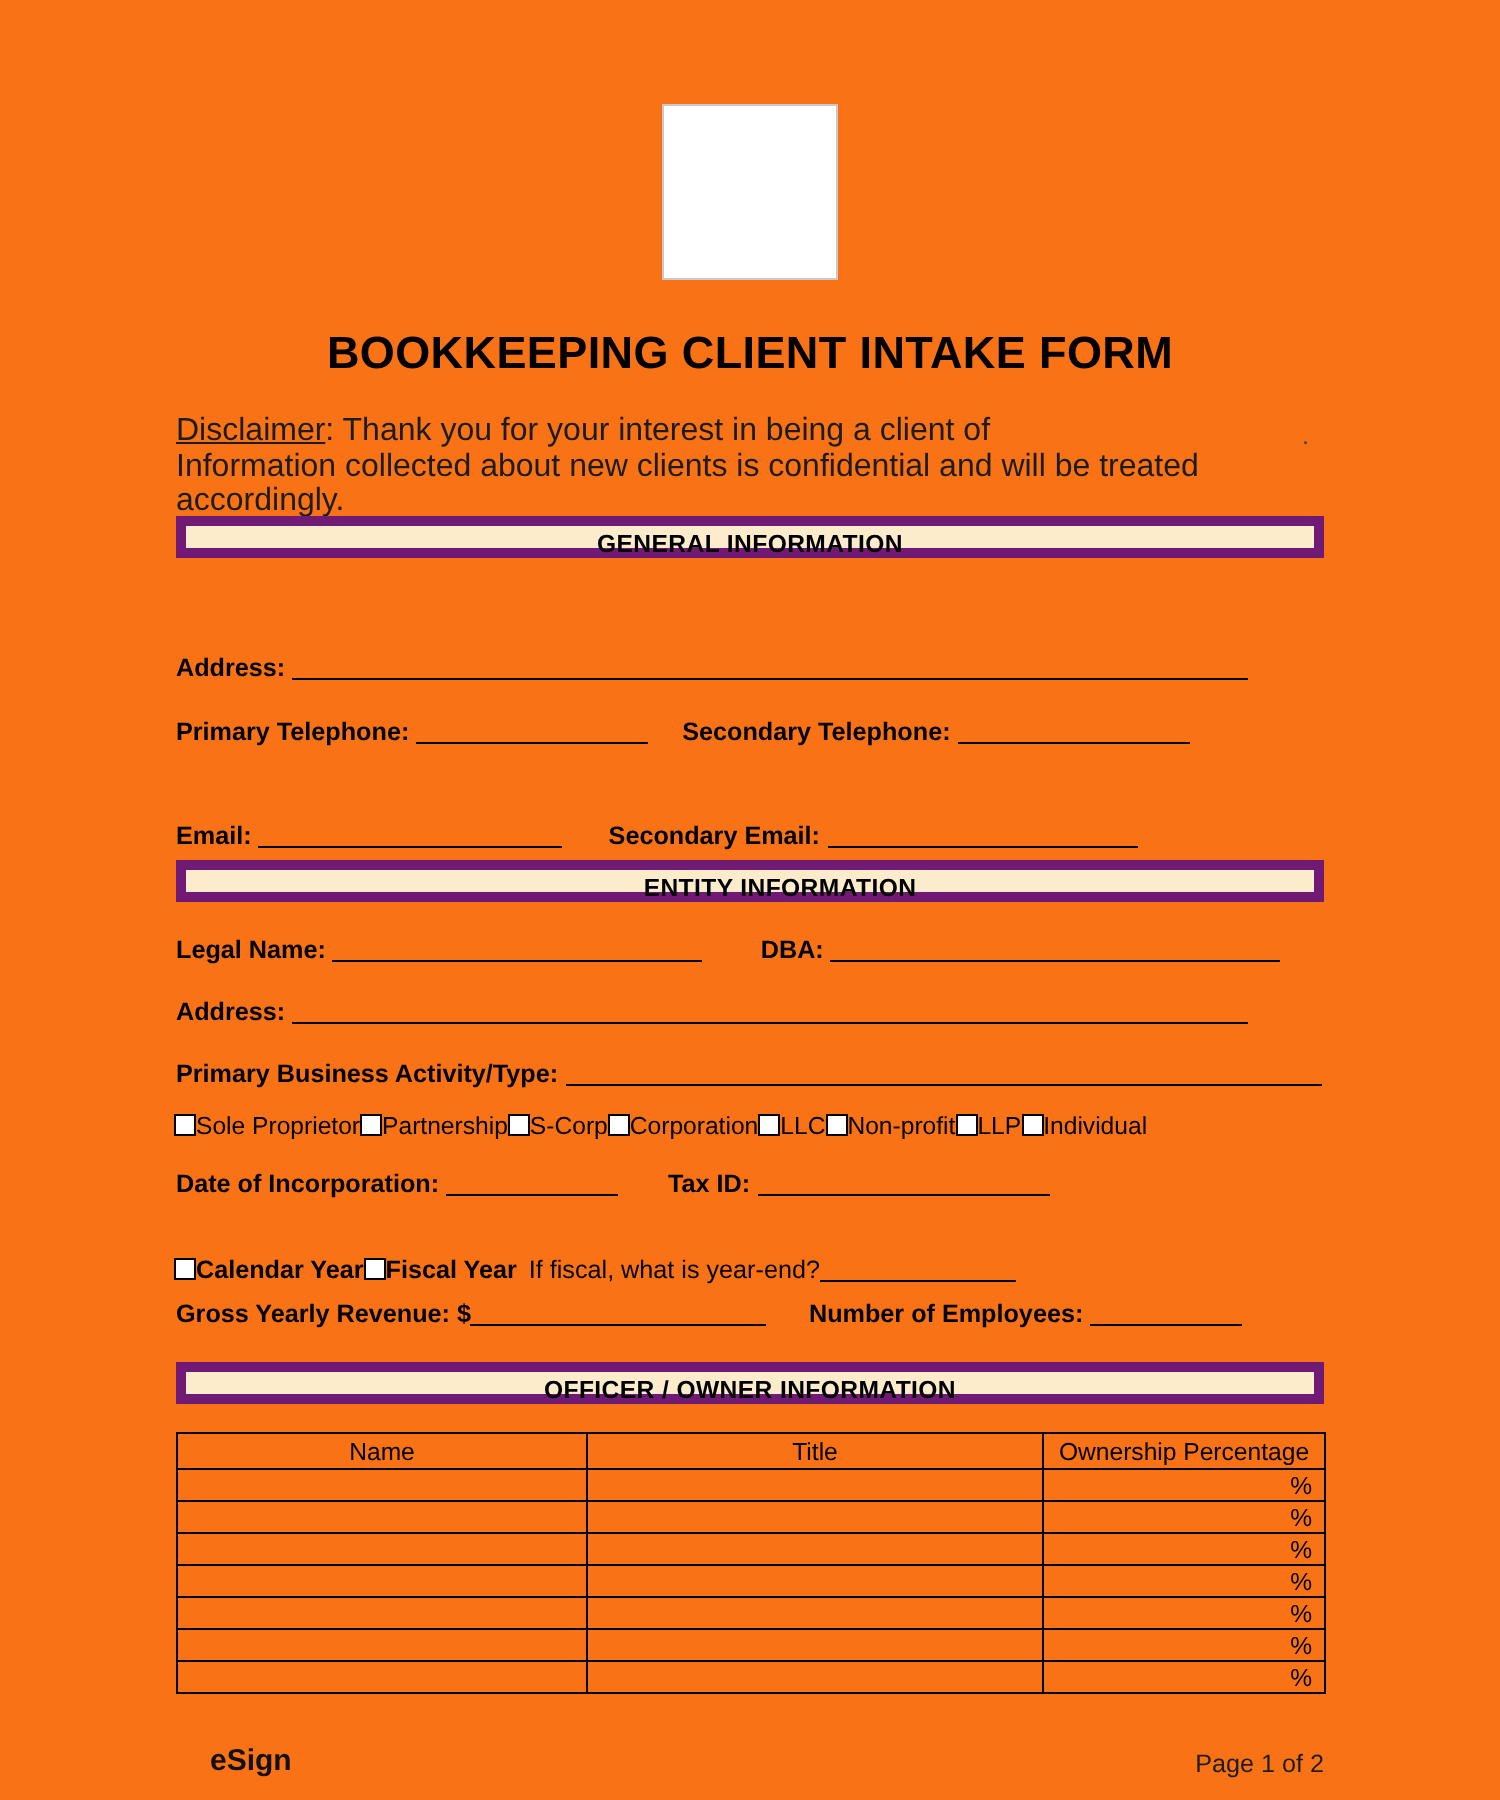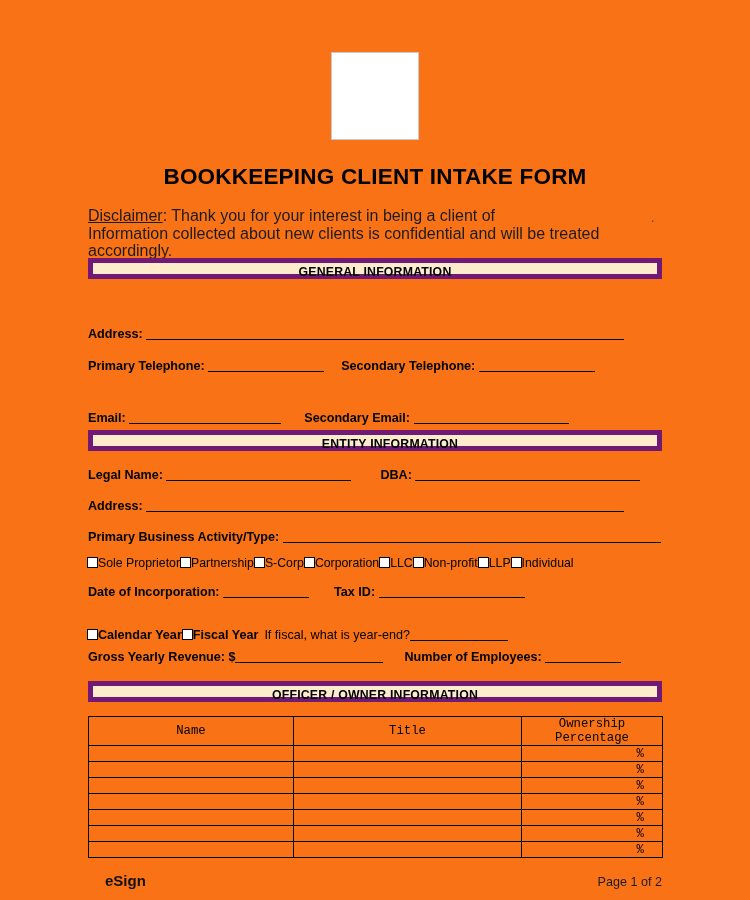--- a/index.html
+++ b/index.html
@@ -142,24 +142,23 @@
     top: 716px;
     width: 574px;
     border-collapse: collapse;
     table-layout: fixed;
   }
   .owner-table td, .owner-table th {
     border: 1px solid #000;
     height: 16px;
     font-size: 12.3px;
     font-weight: normal;
-    padding: 0 18px;
-    color: #000;
-    box-sizing: border-box;
-    font-family: Liberation Mono, monospace;
+    padding: 0 6px;
+    color: #000;
+    box-sizing: border-box;
   }
   .owner-table th {
     text-align: center;
     height: 18px;
   }
   .col-name { width: 205px; }
   .col-title { width: 228px; }
   .col-pct  { width: 141px; margin-left: 48px; }
   .pct-cell { text-align: right; }
 

